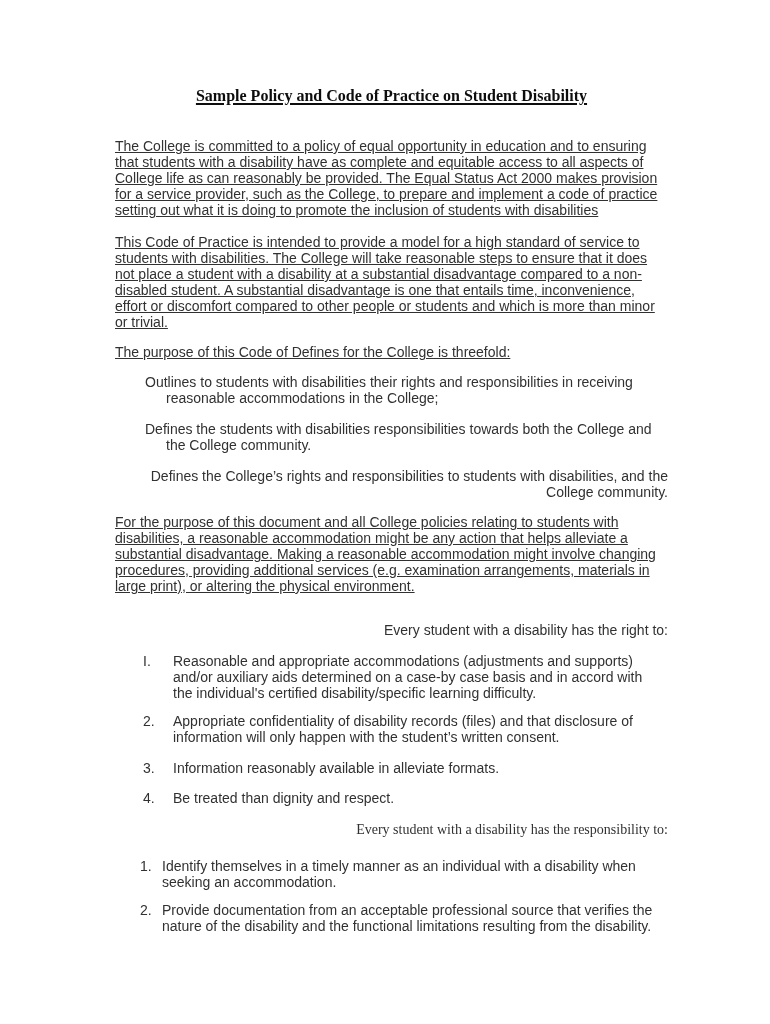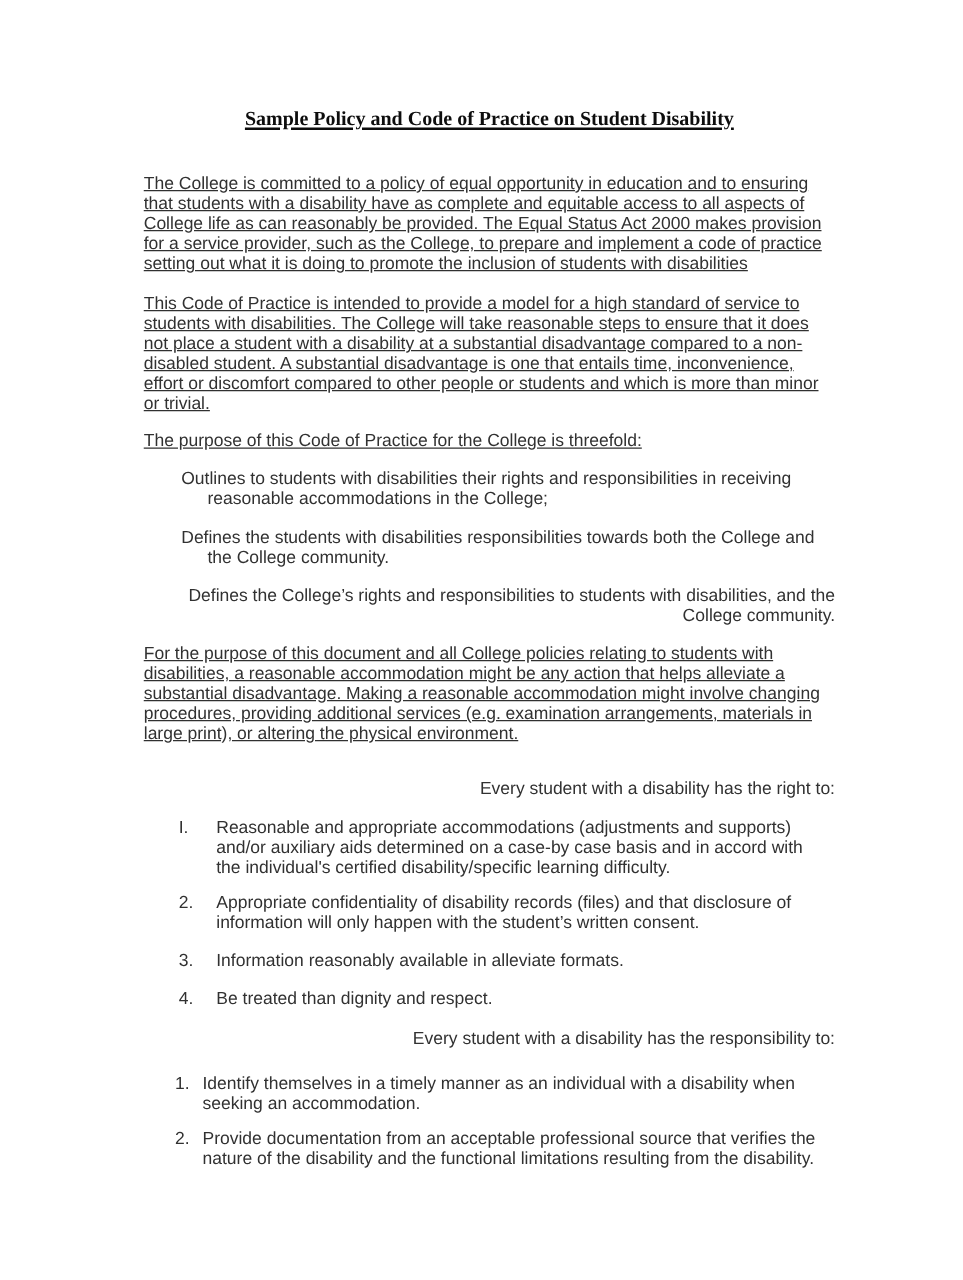--- a/index.html
+++ b/index.html
@@ -47,21 +47,21 @@
     padding-left: 21px;
     text-indent: -21px;
     width: 502px;
   }
   .purpose-item.last { margin-bottom: 14px; text-align: right; }
   .section-heading {
     margin: 0 0 15px 0;
     width: 553px;
     text-align: right;
   }
-  .section-heading.resp { margin-bottom: 20px; }
+  .section-heading.resp { margin-bottom: 20px; font-family: Liberation Serif, serif; }
   .num-item {
     display: flex;
     margin: 0 0 14px 28px;
     width: 512px;
   }
   .num-item .marker {
     flex: 0 0 30px;
   }
   .num-item .item-text { flex: 1; }
   .rights-list .num-item.i1 { margin-bottom: 12px; }
@@ -80,21 +80,21 @@
 
 <div class="page">
   <div class="content">
 
     <div class="doc-title">Sample Policy and Code of Practice on Student Disability</div>
 
     <p class="body-para">The College is committed to a policy of equal opportunity in education and to ensuring that students with a disability have as complete and equitable access to all aspects of College life as can reasonably be provided. The Equal Status Act 2000 makes provision for a service provider, such as the College, to prepare and implement a code of practice setting out what it is doing to promote the inclusion of students with disabilities</p>
 
     <p class="body-para tight">This Code of Practice is intended to provide a model for a high standard of service to students with disabilities. The College will take reasonable steps to ensure that it does not place a student with a disability at a substantial disadvantage compared to a non-disabled student. A substantial disadvantage is one that entails time, inconvenience, effort or discomfort compared to other people or students and which is more than minor or trivial.</p>
 
-    <p class="body-para tight">The purpose of this Code of Practice for the College is threefold:</p>
+    <p class="body-para tight">The purpose of this Code of Defines for the College is threefold:</p>
 
     <div class="purpose-item">Outlines to students with disabilities their rights and responsibilities in receiving reasonable accommodations in the College;</div>
     <div class="purpose-item">Defines the students with disabilities responsibilities towards both the College and the College community.</div>
     <div class="purpose-item last">Defines the College’s rights and responsibilities to students with disabilities, and the College community.</div>
 
     <p class="body-para accommodation">For the purpose of this document and all College policies relating to students with disabilities, a reasonable accommodation might be any action that helps alleviate a substantial disadvantage. Making a reasonable accommodation might involve changing procedures, providing additional services (e.g. examination arrangements, materials in large print), or altering the physical environment.</p>
 
     <div class="section-heading">Every student with a disability has the right to:</div>
 
     <div class="rights-list">

